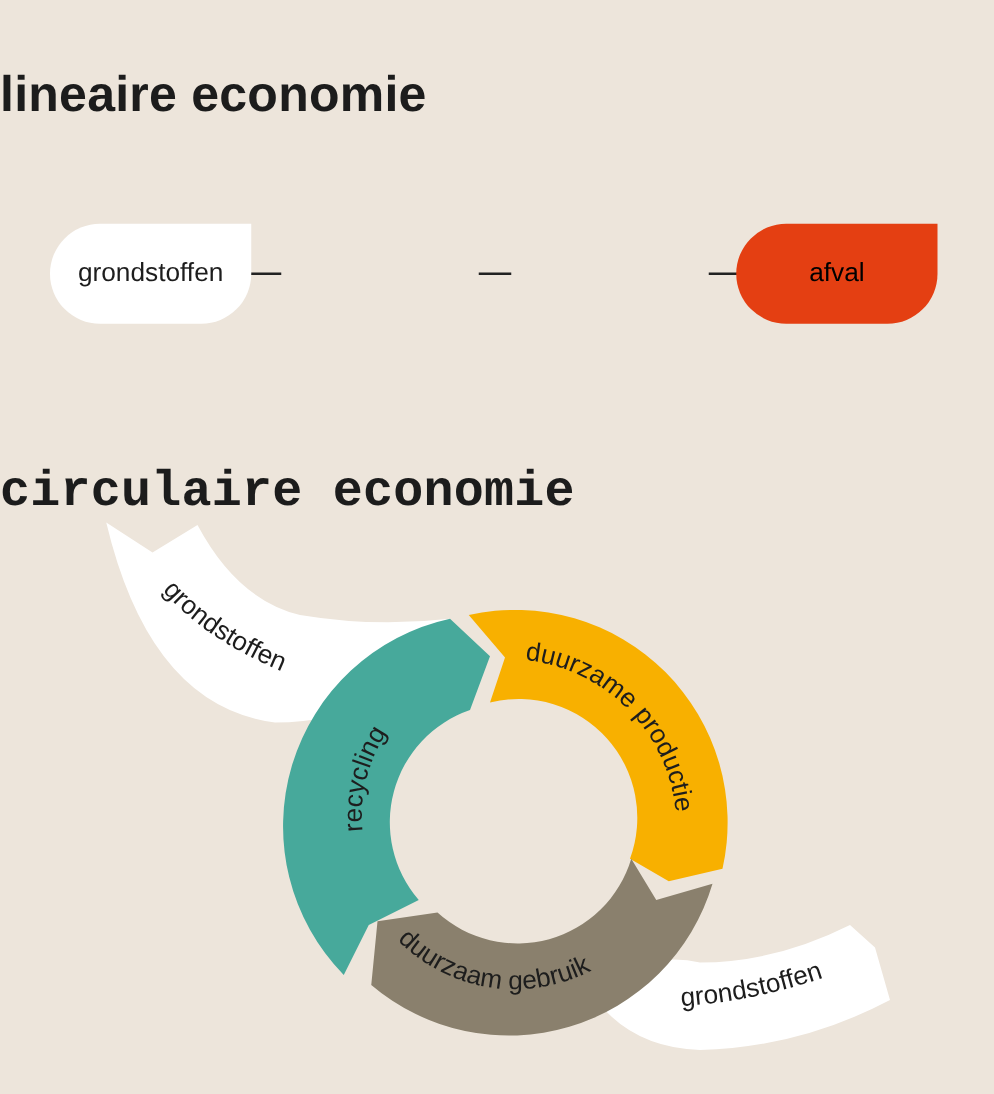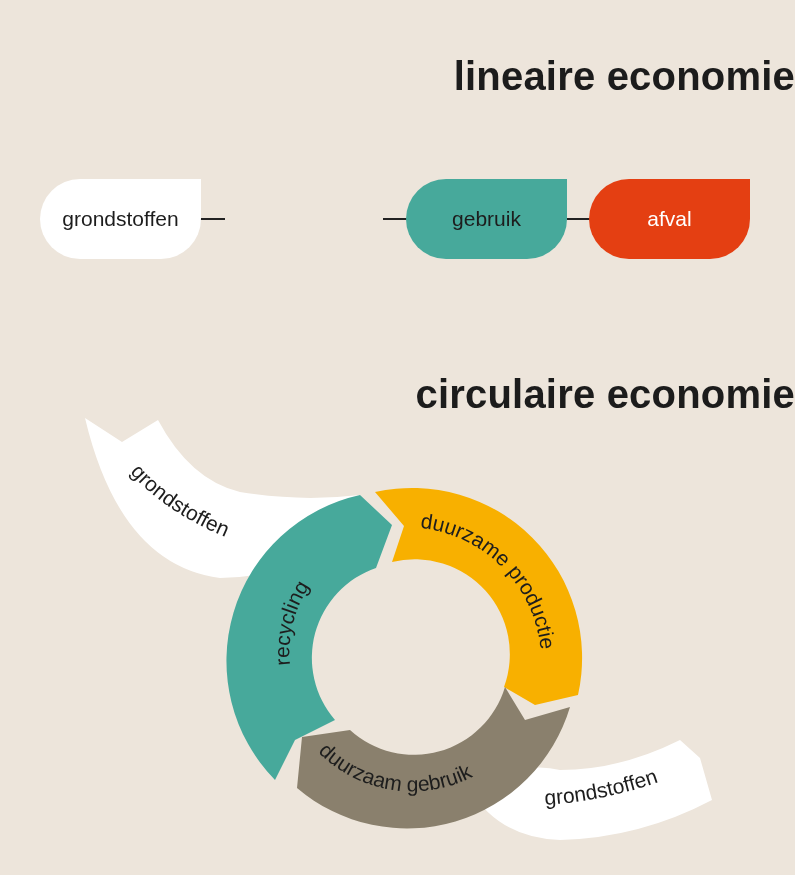--- a/index.html
+++ b/index.html
@@ -3,56 +3,53 @@
 <meta charset="utf-8">
 <style>
   html, body { margin: 0; padding: 0; }
   body {
     width: 795px; height: 875px; overflow: hidden;
     background: #ede5db;
     font-family: "Liberation Sans", sans-serif;
     position: relative;
   }
   .title {
-    position: absolute; left: 0; width: 795px; text-align: right;
+    position: absolute; left: 0; width: 795px; text-align: left;
     font-weight: bold; font-size: 40px; color: #1c1c1c;
     letter-spacing: 0.2px;
   }
   #title-linear { top: 54px; }
-  #title-circular { top: 372px; }
+  #title-circular { top: 372px; font-family: Liberation Mono, monospace; }
 
   .chain { position: absolute; left: 0; top: 0; width: 795px; height: 300px; }
   .connector { position: absolute; height: 1.5px; background: #222; top: 218px; }
   .pill {
     position: absolute; top: 179px; height: 80px; width: 161px;
     display: flex; align-items: center; justify-content: center;
     font-size: 21px; color: #1d1d1d;
     border-radius: 46px 0 46px 46px;
     box-sizing: border-box;
   }
-  .pill.afval { color: #ffffff; }
+  .pill.afval { color: #000000; }
 
   svg.cycle { position: absolute; left: 0; top: 0; }
   .ring-text { font-family: "Liberation Sans", sans-serif; font-size: 21px; fill: #1d1d1d; }
 </style>
 </head>
 <body>
 
 <div id="title-linear" class="title">lineaire economie</div>
 
 <div class="chain">
   <div class="connector" style="left:199px;width:26px"></div>
   <div class="connector" style="left:383px;width:26px"></div>
   <div class="connector" style="left:567px;width:26px"></div>
 
   <div class="pill" style="left:40px;background:#ffffff">
     <span>grondstoffen</span>
-  </div>
-  <div class="pill" style="left:406px;background:#47a99b">
-    <span>gebruik</span>
   </div>
   <div class="pill afval" style="left:589px;background:#e43f12">
     <span>afval</span>
   </div>
 </div>
 
 <div id="title-circular" class="title">circulaire economie</div>
 
 <svg class="cycle" width="795" height="875" viewBox="0 0 795 875">
   <defs>

